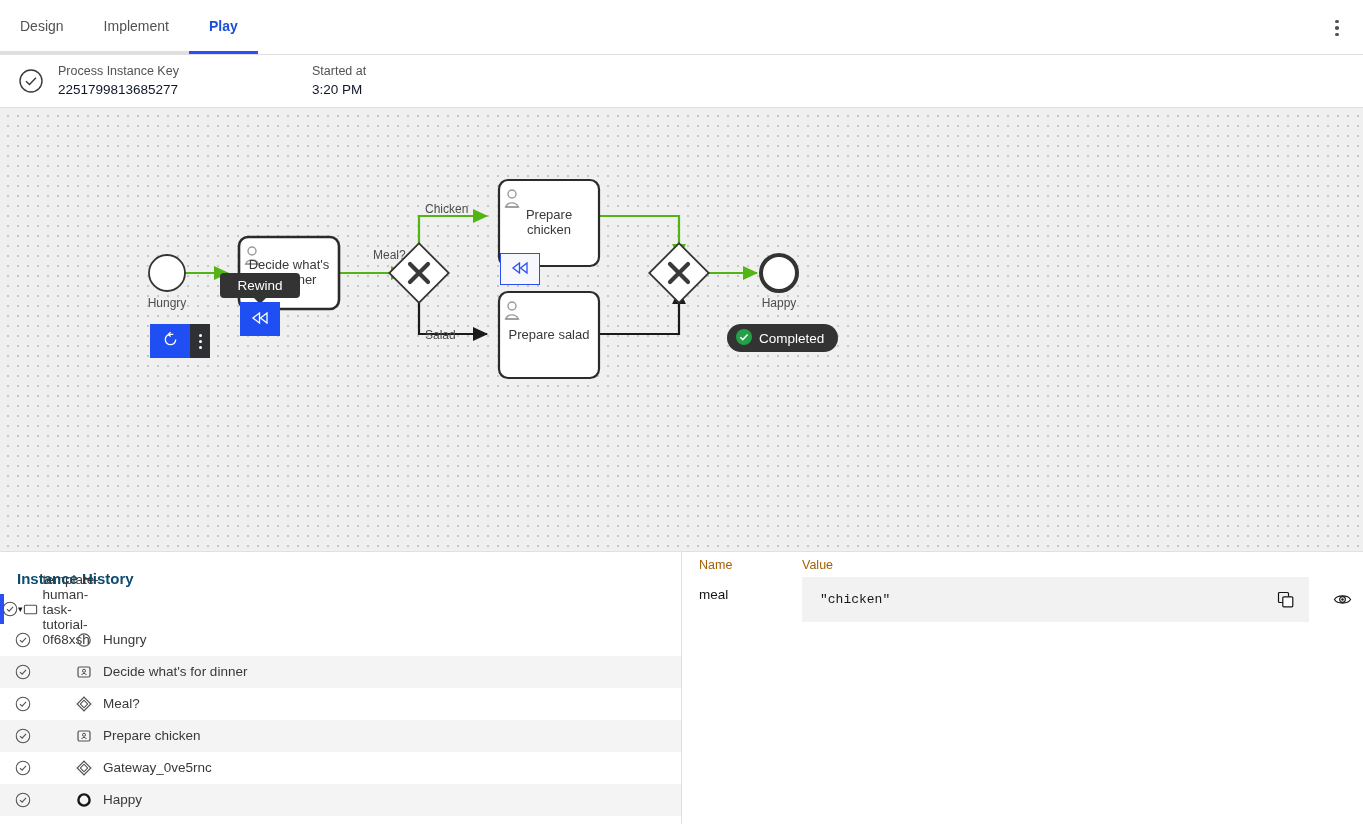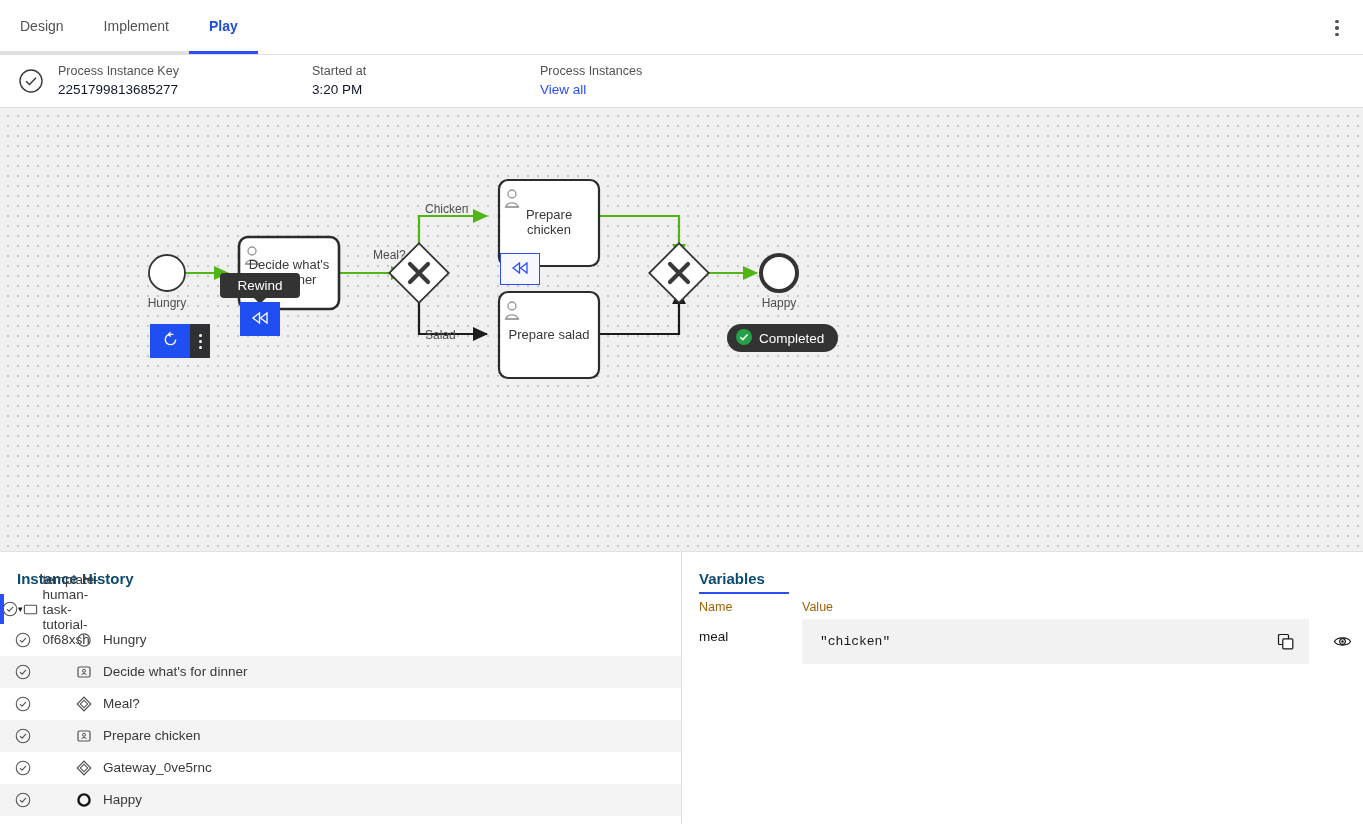--- a/index.html
+++ b/index.html
@@ -192,24 +192,20 @@
         <path d="M8 13.2 L11.5 16.5 L18 9.8" fill="none" stroke="#393939" stroke-width="1.4"></path>
       </svg>
   </span>
   <div class="status-field" id="sf-key">
     <span class="lbl">Process Instance Key</span>
     <span class="val">2251799813685277</span>
   </div>
   <div class="status-field" id="sf-started">
     <span class="lbl">Started at</span>
     <span class="val">3:20 PM</span>
-  </div>
-  <div class="status-field" id="sf-instances">
-    <span class="lbl">Process Instances</span>
-    <span class="val link">View all</span>
   </div>
 </div>
 
 <div class="canvas">
 
   <svg class="flow" width="1363" height="443">
     <defs>
       <marker id="ag" markerWidth="8" markerHeight="8" refX="6.5" refY="4" orient="auto">
         <path d="M0,0.8 L7,4 L0,7.2 z" fill="#52b415"></path>
       </marker>
@@ -451,24 +447,20 @@
               <circle cx="8" cy="8" r="5.6" fill="none" stroke="#161616" stroke-width="2.4"></circle>
             </svg>
         </span>
         <span class="hist-label">Happy</span>
       </div>
 
     </div>
   </div>
 
   <div class="panel-right">
-    <div class="panel-title-wrap">
-      <span class="panel-title">Variables</span>
-      <div class="tab-underline" style="width:90px;"></div>
-    </div>
 
     <div class="var-head">
       <span class="c1">Name</span>
       <span>Value</span>
     </div>
 
     <div class="var-row">
       <span class="var-name">meal</span>
       <div class="var-value-box">
         <span class="var-value-text">"chicken"</span>

